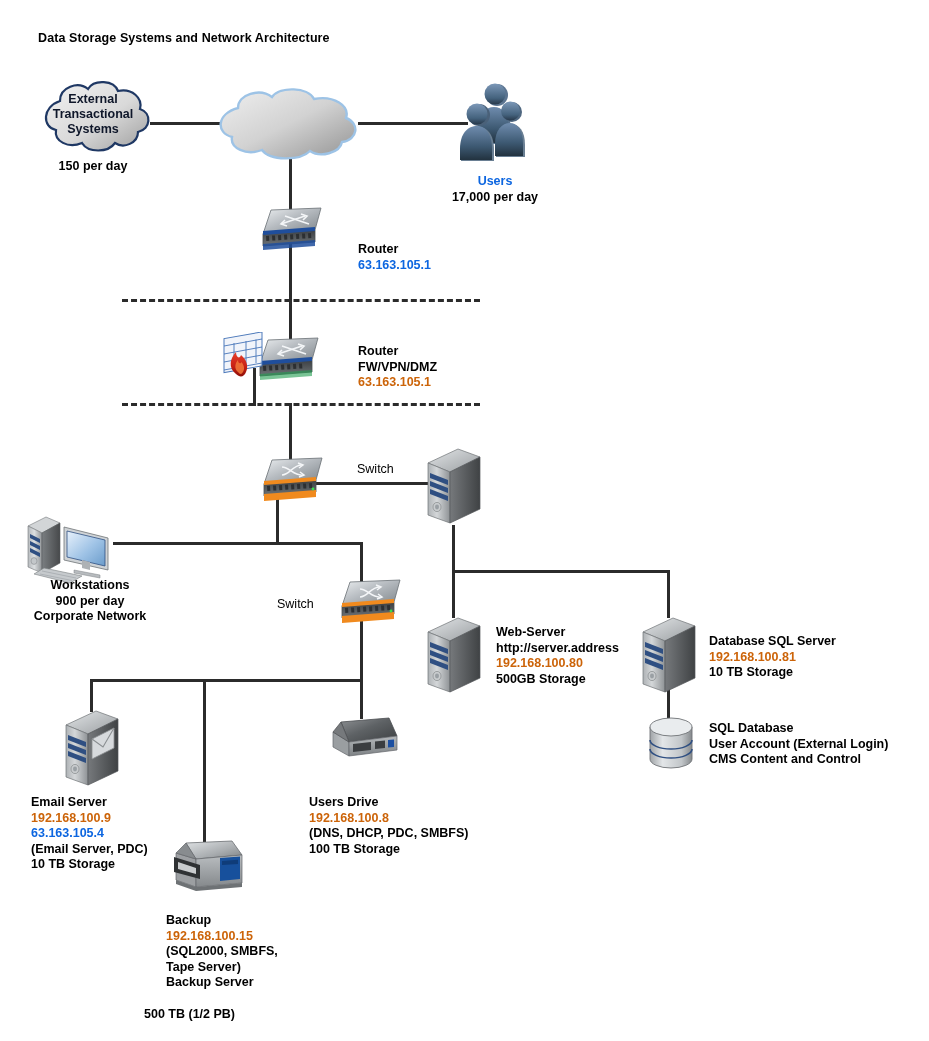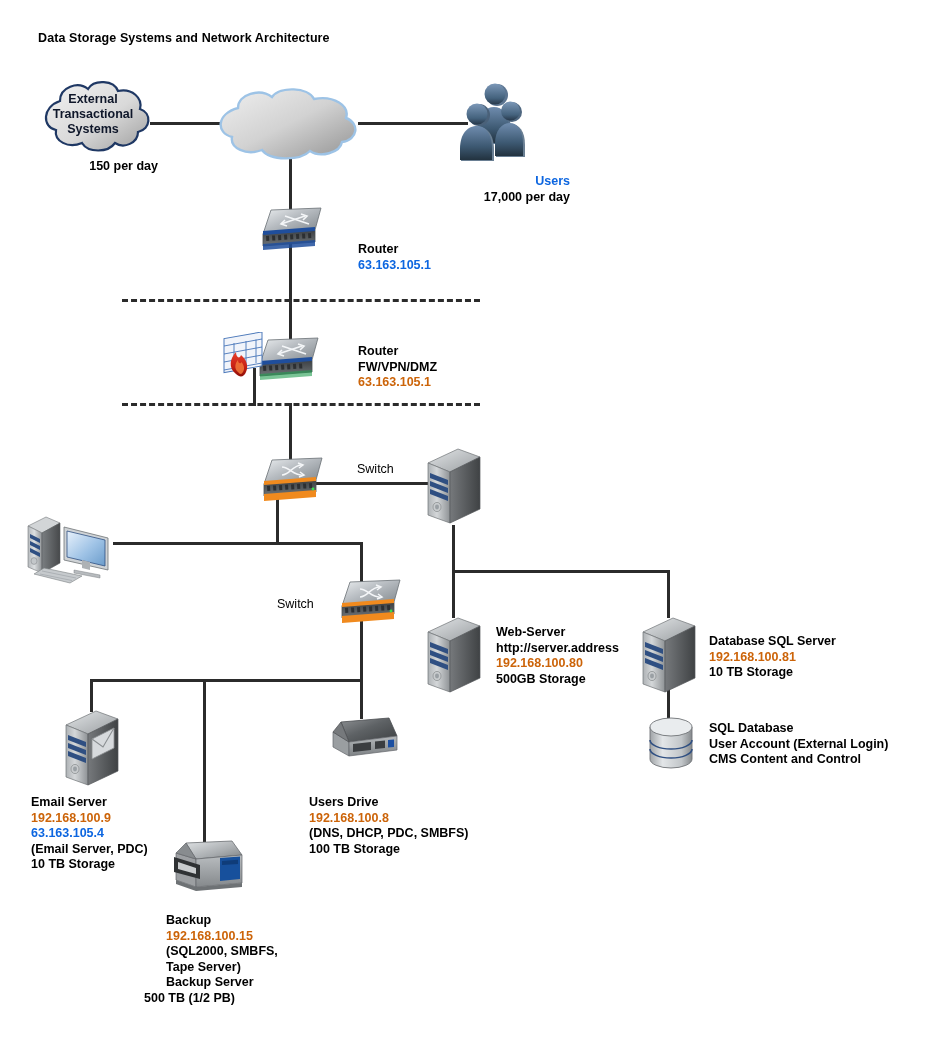--- a/index.html
+++ b/index.html
@@ -28,21 +28,21 @@
   .label{
     font-size:12.5px;
     font-weight:bold;
     line-height:15.5px;
     color:#000000;
     white-space:nowrap;
   }
   .label .ln{display:block;}
   .blue{color:#0d66e0;}
   .orange{color:#cc6409;}
-  .center{text-align:right;}
+  .center{text-align:center;}
   .small-lbl{font-size:12.5px;font-weight:normal;color:#000;white-space:nowrap;}
 
   
   .line{background:#2b2b2b;}
   .hline{height:3px;}
   .vline{width:3px;}
   .dash{
     height:0;
     border-top:3px dashed #2b2b2b;
   }
@@ -408,20 +408,25 @@
       <polygon points="60,48 68,50 68,58 60,56" fill="#aeb2b5"></polygon>
       <polygon points="52,58 78,63 78,66 52,61" fill="#b7bbbe" stroke="#7d8184" stroke-width="0.5"></polygon>
 
       <polygon points="22,56 60,64 48,71 12,62" fill="#c6cacd" stroke="#7b7f82" stroke-width="0.6"></polygon>
       <g stroke="#9aa0a4" stroke-width="0.6">
         <path d="M20 59 L54 66"></path>
           <path d="M18 62 L50 68.5"></path>
       </g>
     </svg>
   </div>
+  <div class="abs label center" style="left:0px; top:578px; width:180px;">
+    <span class="ln">Workstations</span>
+    <span class="ln">900 per day</span>
+    <span class="ln">Corporate Network</span>
+  </div>
 
   <div class="shape abs" style="left:330px; top:578px; width:84px; height:48px;">
     <svg width="84" height="48" viewBox="0 0 84 48">
       <defs>
         <linearGradient id="stop2" x1="0" y1="0" x2="1" y2="1">
           <stop offset="0%" stop-color="#eceff1"></stop>
           <stop offset="45%" stop-color="#b6bbc0"></stop>
           <stop offset="100%" stop-color="#7d8489"></stop>
         </linearGradient>
         <linearGradient id="sfront2" x1="0" y1="0" x2="0" y2="1">
@@ -600,16 +605,16 @@
 
       <polygon points="6,41 26,48 72,44 72,48 26,52 6,45" fill="#6e7275"></polygon>
     </svg>
   </div>
   <div class="abs label" style="left:166px; top:913px;">
     <span class="ln">Backup</span>
     <span class="ln orange">192.168.100.15</span>
     <span class="ln">(SQL2000, SMBFS,</span>
     <span class="ln">Tape Server)</span>
     <span class="ln">Backup Server</span>
-    <span class="ln" style="margin-left:-22px;">500 TB (1/2 PB)</span>
+    <span class="ln" style="margin-left:-22px;margin-top:16px;">500 TB (1/2 PB)</span>
   </div>
 
 </div>
 
 </body></html>

